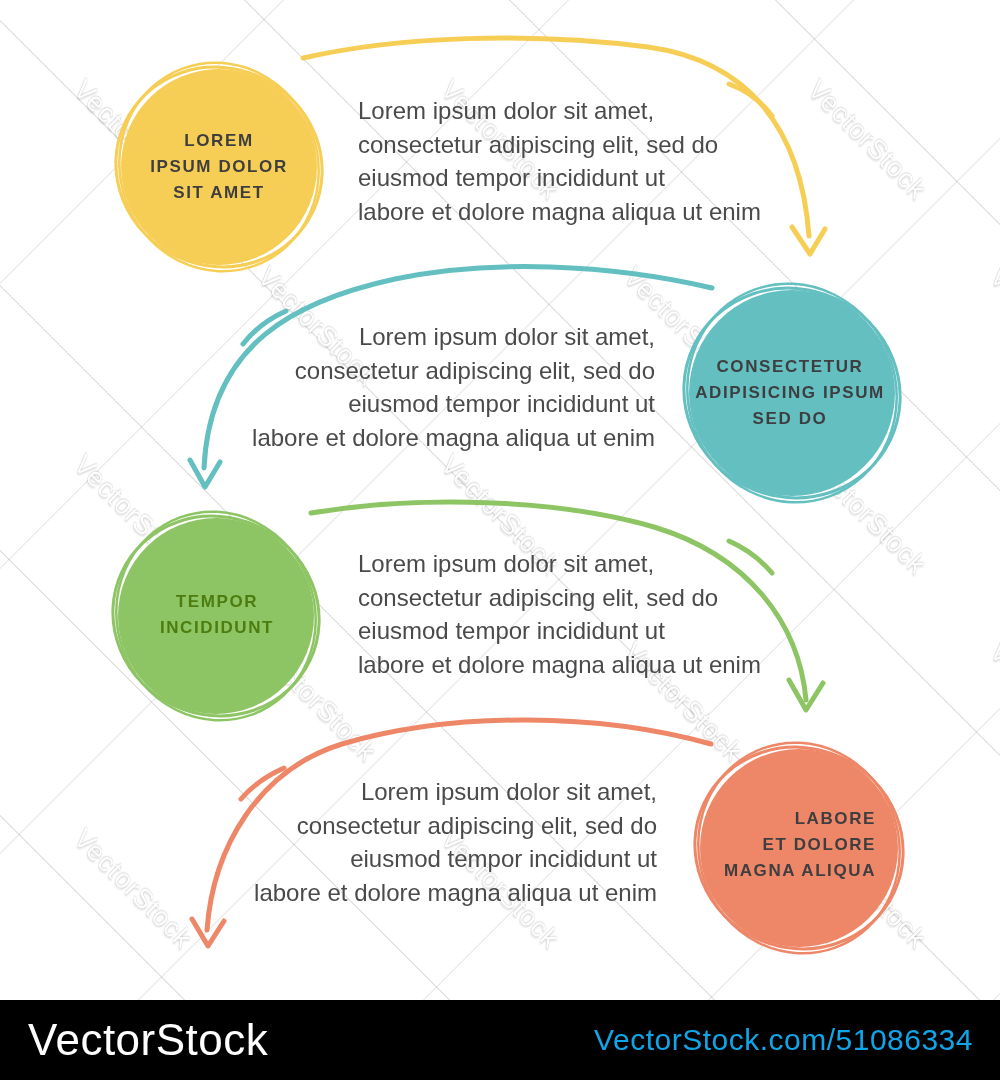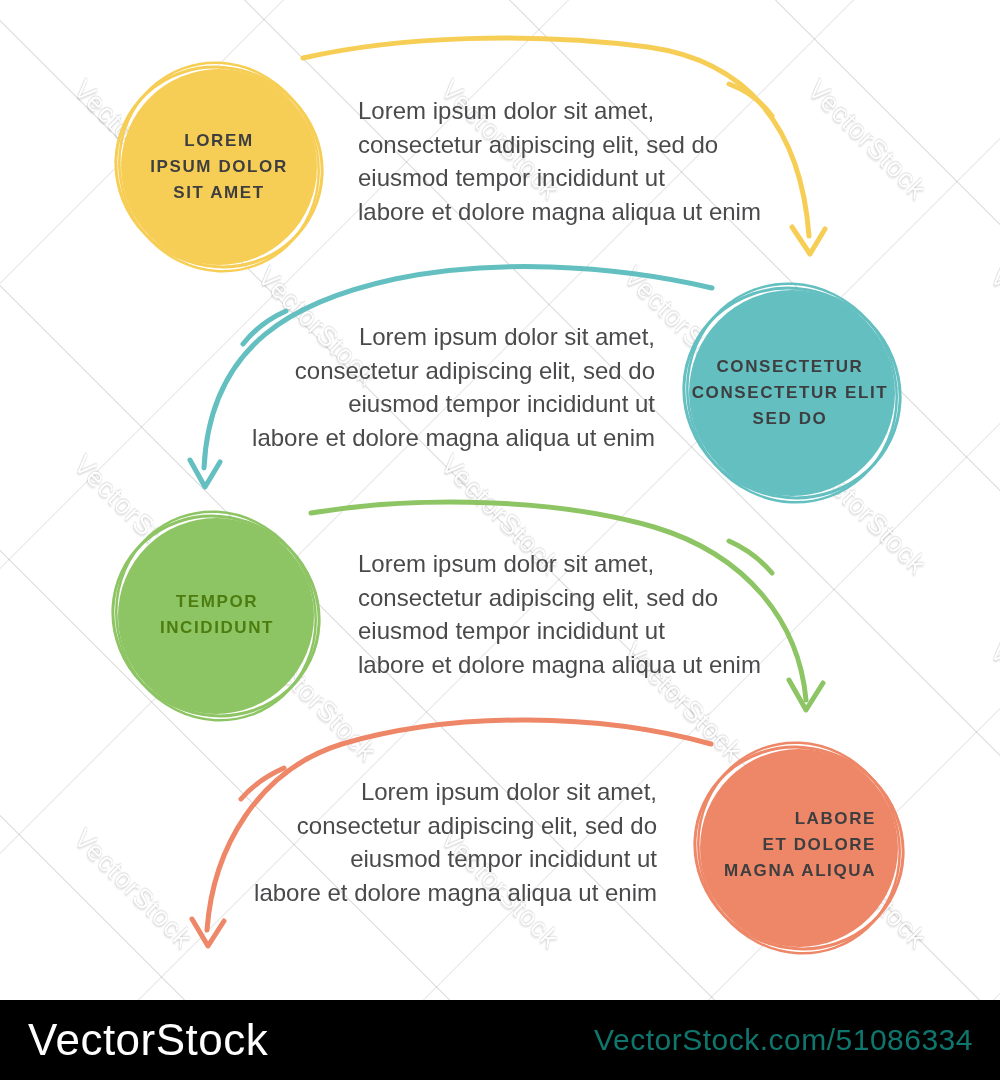--- a/index.html
+++ b/index.html
@@ -112,21 +112,21 @@
       <circle cx="799" cy="848" r="99" fill="#EE8767"></circle>
       <ellipse fill="none" stroke-width="3" cx="799" cy="848" rx="105" ry="100" transform="rotate(25 799 848)" stroke="#EE8767"></ellipse>
       <ellipse fill="none" stroke-width="2.5" cx="799" cy="848" rx="100" ry="106" transform="rotate(-20 799 848)" stroke="#EE8767"></ellipse>
     </g>
   </svg>
 
   <div class="circle-label" style="left: 219px; top: 167px; color: rgb(62, 62, 64);">LOREM
 IPSUM DOLOR
 SIT AMET</div>
   <div class="circle-label" style="left: 790px; top: 393px; color: rgb(62, 62, 64);">CONSECTETUR
-CONSECTETUR ELIT
+ADIPISICING IPSUM
 SED DO</div>
   <div class="circle-label" style="left: 217px; top: 615px; color: #4d7c0f;">TEMPOR
 INCIDIDUNT</div>
   <div class="circle-label" style="left: 800px; top: 845px; color: rgb(62, 62, 64); text-align: right;">LABORE
 ET DOLORE
 MAGNA ALIQUA</div>
 
   <div class="para left" style="left: 358px; top: 94px; color: rgb(74, 74, 76);">Lorem ipsum dolor sit amet,
 consectetur adipiscing elit, sed do
 eiusmod tempor incididunt ut
@@ -139,16 +139,16 @@
 consectetur adipiscing elit, sed do
 eiusmod tempor incididunt ut
 labore et dolore magna aliqua ut enim</div>
   <div class="para right" style="right: 343px; top: 775px; color: rgb(74, 74, 76);">Lorem ipsum dolor sit amet,
 consectetur adipiscing elit, sed do
 eiusmod tempor incididunt ut
 labore et dolore magna aliqua ut enim</div>
 
   <div class="footer" style="background: rgb(0, 0, 0);">
     <span class="footer-brand" style="color: rgb(255, 255, 255);">VectorStock</span>
-    <span class="footer-url" style="color: #0f766e;">VectorStock.com/51086334</span>
+    <span class="footer-url" style="color: #0ea5e9;">VectorStock.com/51086334</span>
   </div>
 
 </div>
 
 </body></html>

